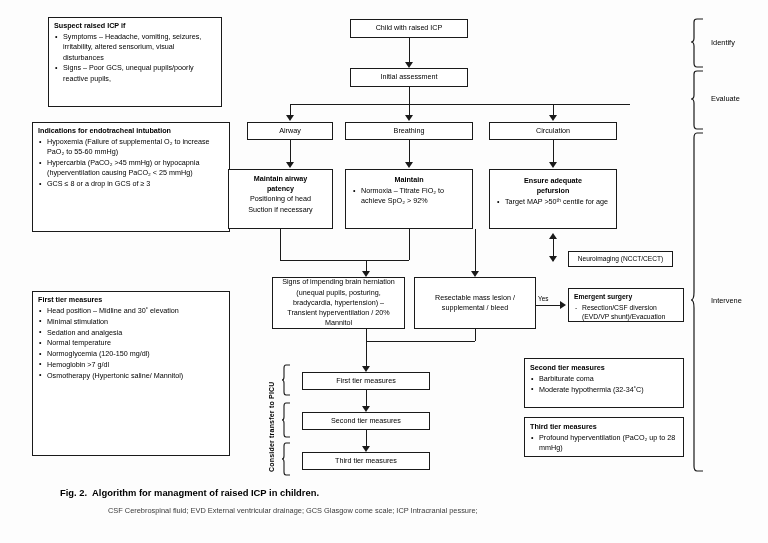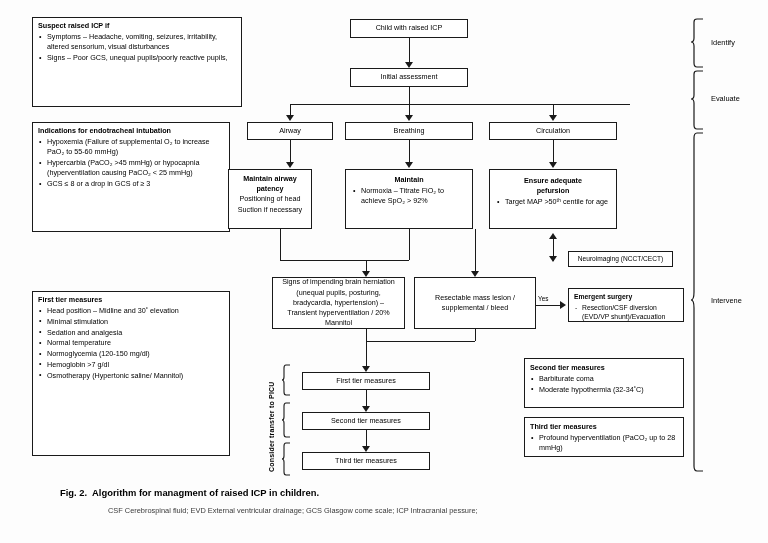--- a/index.html
+++ b/index.html
@@ -156,21 +156,21 @@
     font-size: 7.4px;
     white-space: nowrap;
     color: #3a3a3a;
   }
 </style>
 </head>
 <body>
 
 <div id="page">
 
-  <div class="box" style="left:32px; top:17px; width:210px; height:90px;">
+  <div class="box" style="left:48px; top:17px; width:174px; height:90px;">
     <span class="hd">Suspect raised ICP if</span>
     <ul class="bl">
       <li>Symptoms – Headache, vomiting, seizures, irritability, altered sensorium, visual disturbances</li>
       <li>Signs – Poor GCS, unequal pupils/poorly reactive pupils,</li>
     </ul>
   </div>
 
   <div class="box" style="left:32px; top:122px; width:198px; height:110px;">
     <span class="hd">Indications for endotracheal intubation</span>
     <ul class="bl">
@@ -228,21 +228,21 @@
 
   <div class="vline" style="left:290px; top:140px; height:24px;"></div>
   <div class="arrow-down" style="left:286px; top:162px;"></div>
 
   <div class="vline" style="left:409px; top:140px; height:24px;"></div>
   <div class="arrow-down" style="left:405px; top:162px;"></div>
 
   <div class="vline" style="left:553px; top:140px; height:24px;"></div>
   <div class="arrow-down" style="left:549px; top:162px;"></div>
 
-  <div class="box center-head" style="left:228px; top:169px; width:84px; height:60px; padding:4px 4px;">
+  <div class="box center-head" style="left:228px; top:169px; width:105px; height:60px; padding:4px 4px;">
     <span class="hd" style="text-align:center;">Maintain airway</span>
     <span class="hd" style="text-align:center;">patency</span>
     <span class="plainline" style="text-align:center;">Positioning of head</span>
     <span class="plainline" style="text-align:center;">Suction if necessary</span>
   </div>
 
   <div class="box" style="left:345px; top:169px; width:128px; height:60px; padding:5px 6px;">
     <span class="hd" style="text-align:center;">Maintain</span>
     <ul class="bl">
       <li>Normoxia – Titrate FiO₂ to achieve SpO₂ &gt; 92%</li>

